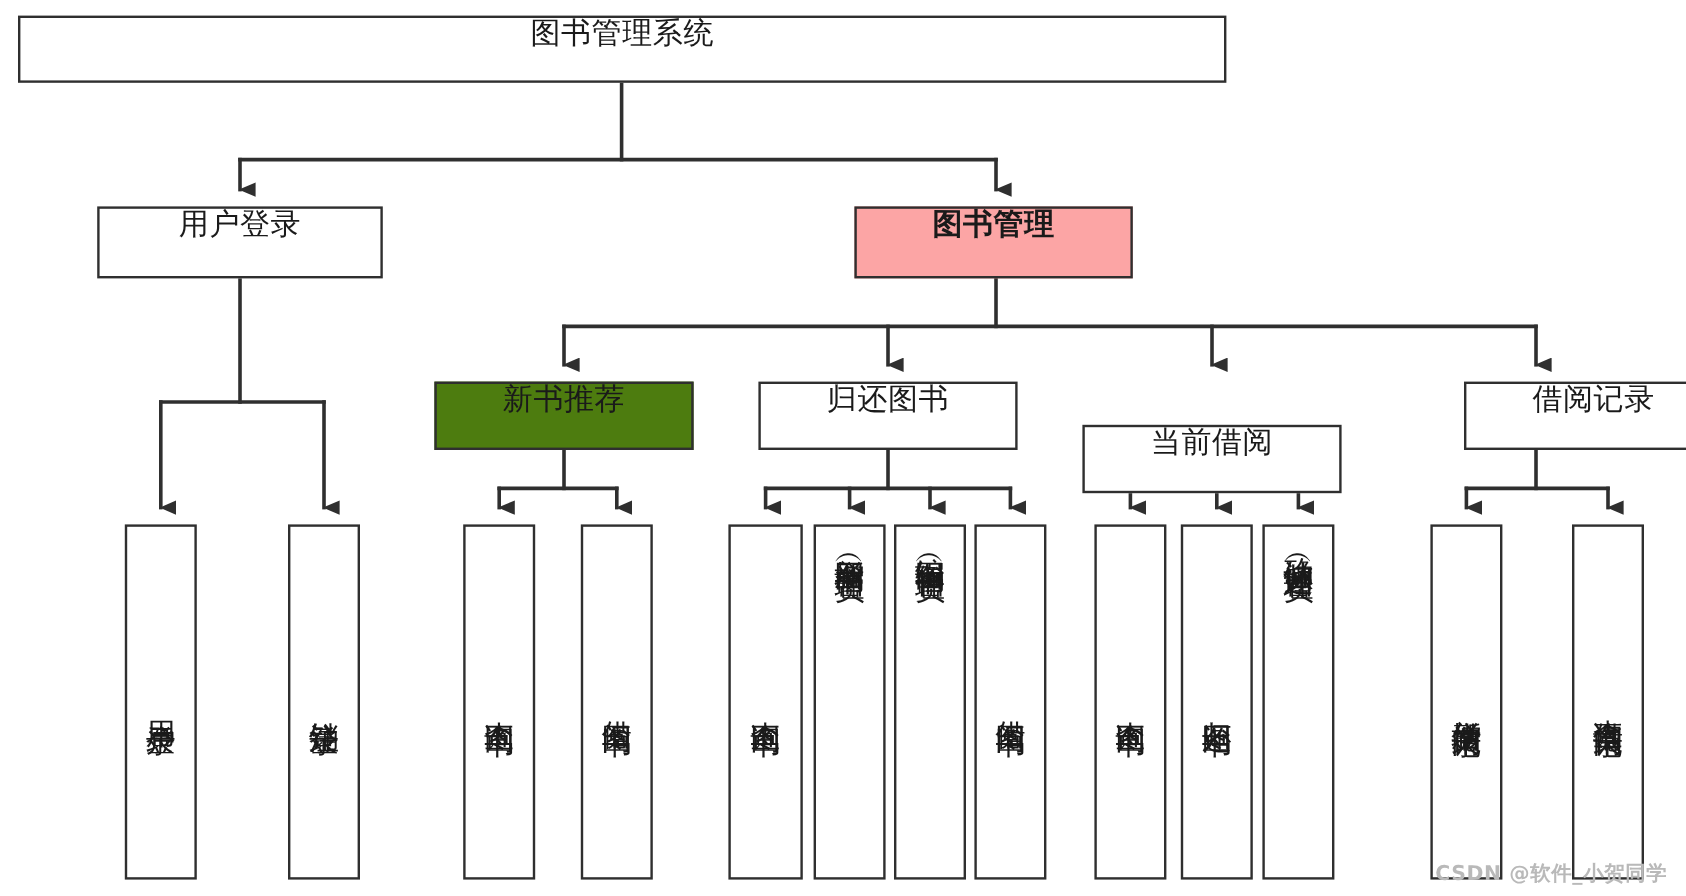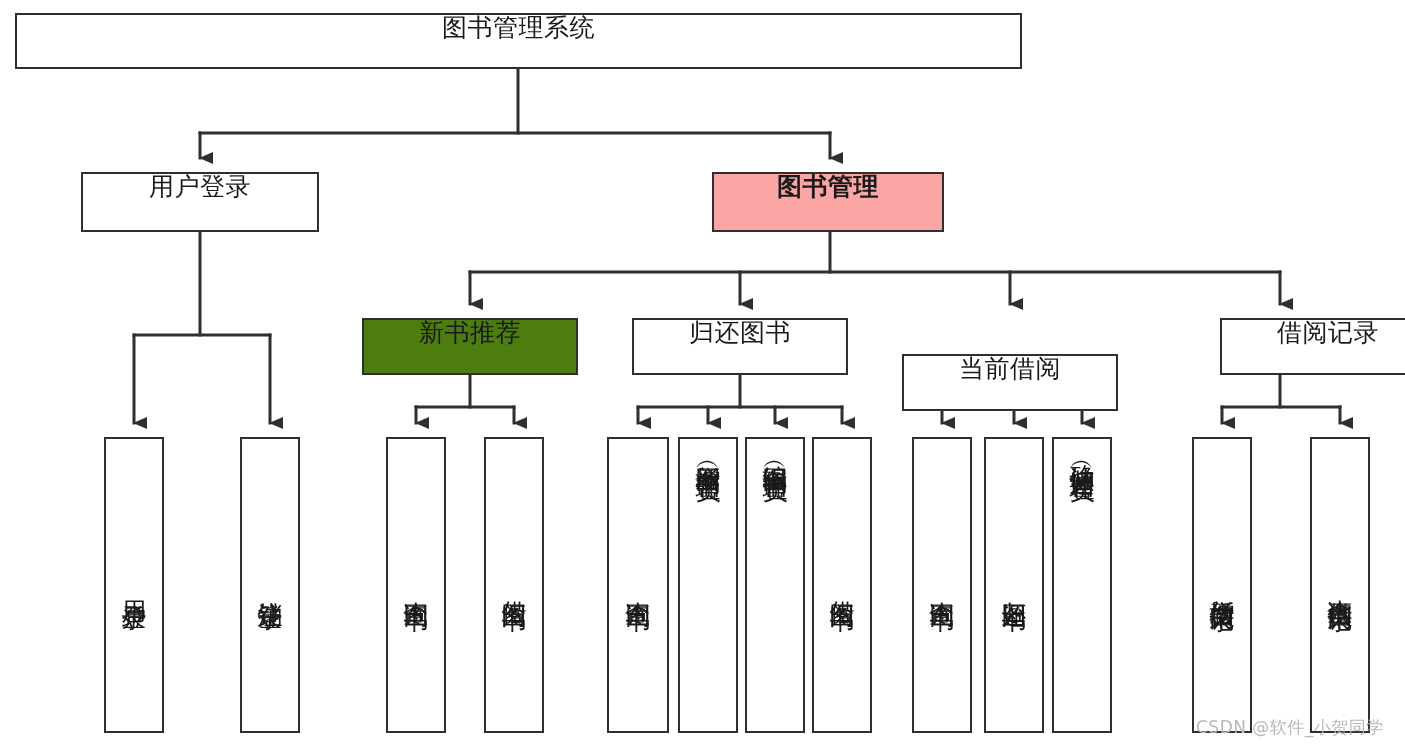--- a/index.html
+++ b/index.html
@@ -182,15 +182,15 @@
   <div class="node vert" style="left: 1052px; top: 437px; width: 60px; height: 296px; border-color: rgb(47, 47, 47); background: rgb(255, 255, 255); color: rgb(26, 26, 26);">
     <span class="label">确认归还（管理员）</span>
   </div>
   <div class="node vert center-text" style="left: 1192px; top: 437px; width: 60px; height: 296px; border-color: rgb(47, 47, 47); background: rgb(255, 255, 255); color: rgb(26, 26, 26);">
     <span class="label">新增借阅记录</span>
   </div>
   <div class="node vert center-text" style="left: 1310px; top: 437px; width: 60px; height: 296px; border-color: rgb(47, 47, 47); background: rgb(255, 255, 255); color: rgb(26, 26, 26);">
     <span class="label">查询借阅记录</span>
   </div>
 
-  <div class="watermark" style="left: 1196px; top: 716px; color: rgb(185, 185, 185);">CSDN @软件_小贺同学</div>
+  <div class="watermark" style="left: 1196px; top: 716px; color: rgb(185, 185, 185); font-weight: bold;">CSDN @软件_小贺同学</div>
 
 </div>
 
 </body></html>

